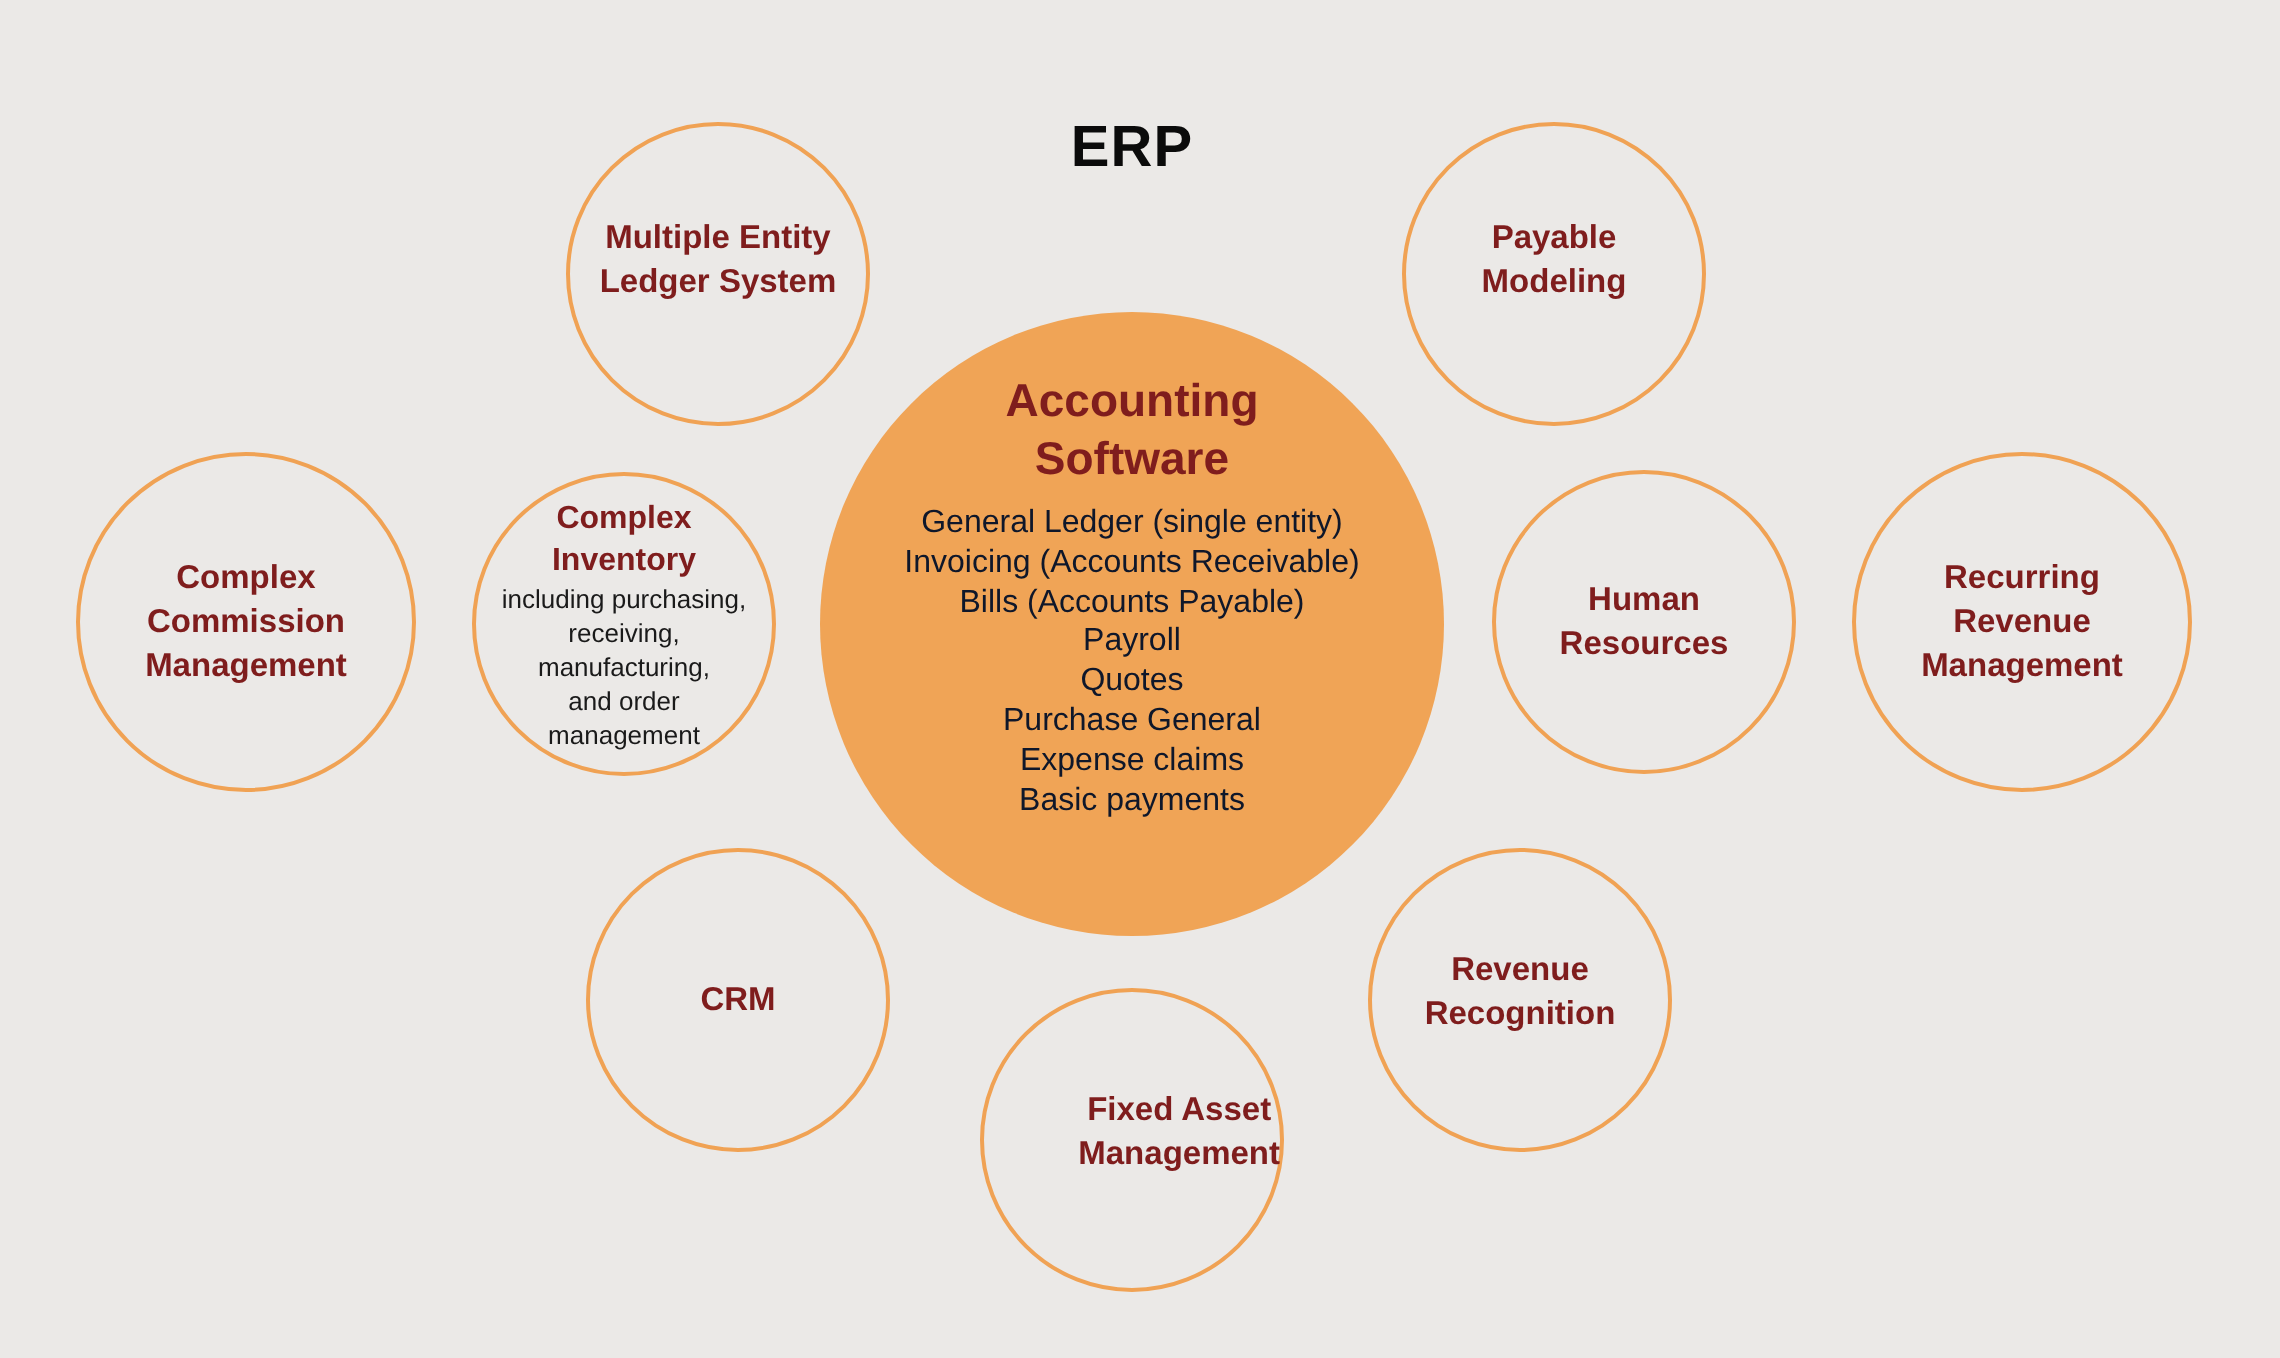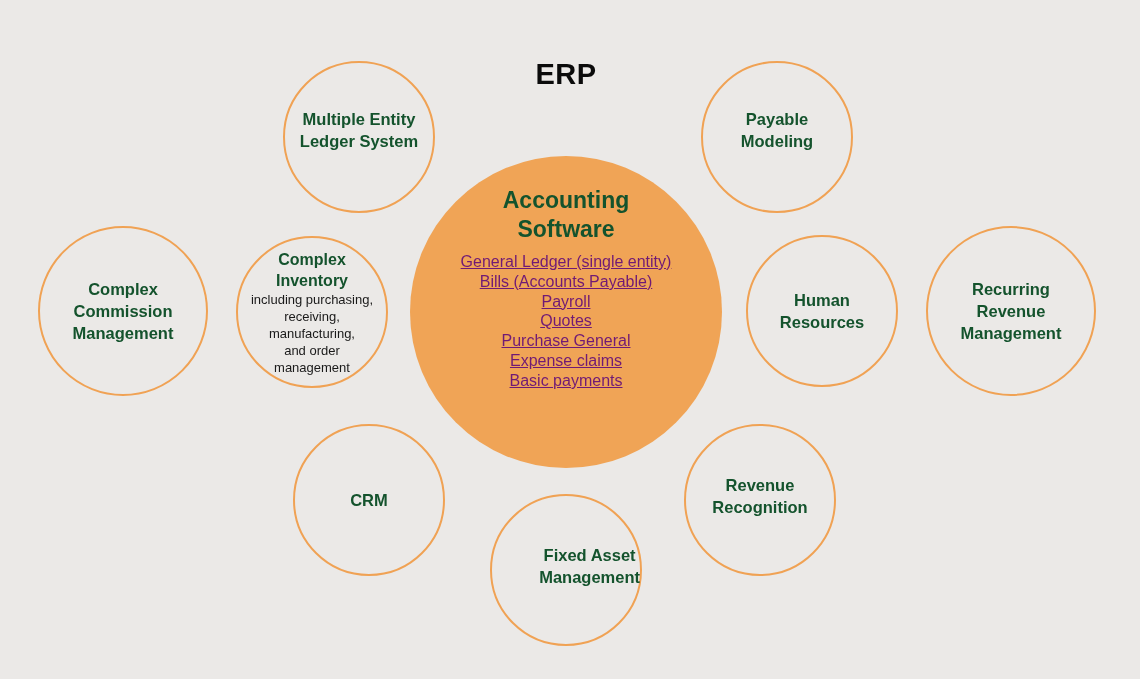--- a/index.html
+++ b/index.html
@@ -19,53 +19,54 @@
       position: absolute; box-sizing: border-box;
       border-radius: 50%;
       border: 2.5px solid #f0a254;
       background: transparent;
       display: flex; flex-direction: column;
       align-items: center; justify-content: center;
       text-align: center;
     }
     .circle .label {
       font-weight: 700; font-size: 16.5px; line-height: 22px;
-      white-space: pre-line; color: #14532d;
+      white-space: pre-line; color: #7f1d1d;
     }
     .circle .sub {
       font-size: 13px; line-height: 17px; white-space: pre-line;
       color: #1a1a1a;
     }
     .center {
       border: none;
       background: #f0a456;
       justify-content: flex-start;
       padding-top: 30px;
     }
     .center .label {
       font-size: 23px; line-height: 29px; margin-bottom: 8px;
     }
     .center .items {
       list-style: none; margin: 0; padding: 0;
     }
     .center .items li {
-      font-size: 16px; line-height: 19.8px; color: #701a75; text-decoration: underline;
+      font-size: 16px; line-height: 19.8px; color: #0f172a;
     }
     .inv .label { font-size: 16px; line-height: 21px; }
   </style>
 </head>
 <body>
 
 <div class="title">ERP</div>
 
 <div class="circle center" style="left:410px; top:156px; width:312px; height:312px;">
   <div class="label">Accounting
 Software</div>
   <ul class="items">
     <li>General Ledger (single entity)</li>
+    <li>Invoicing (Accounts Receivable)</li>
     <li>Bills (Accounts Payable)</li>
     <li>Payroll</li>
     <li>Quotes</li>
     <li>Purchase General</li>
     <li>Expense claims</li>
     <li>Basic payments</li>
   </ul>
 </div>
 
 <div class="circle" style="left:283px; top:61px; width:152px; height:152px;">

